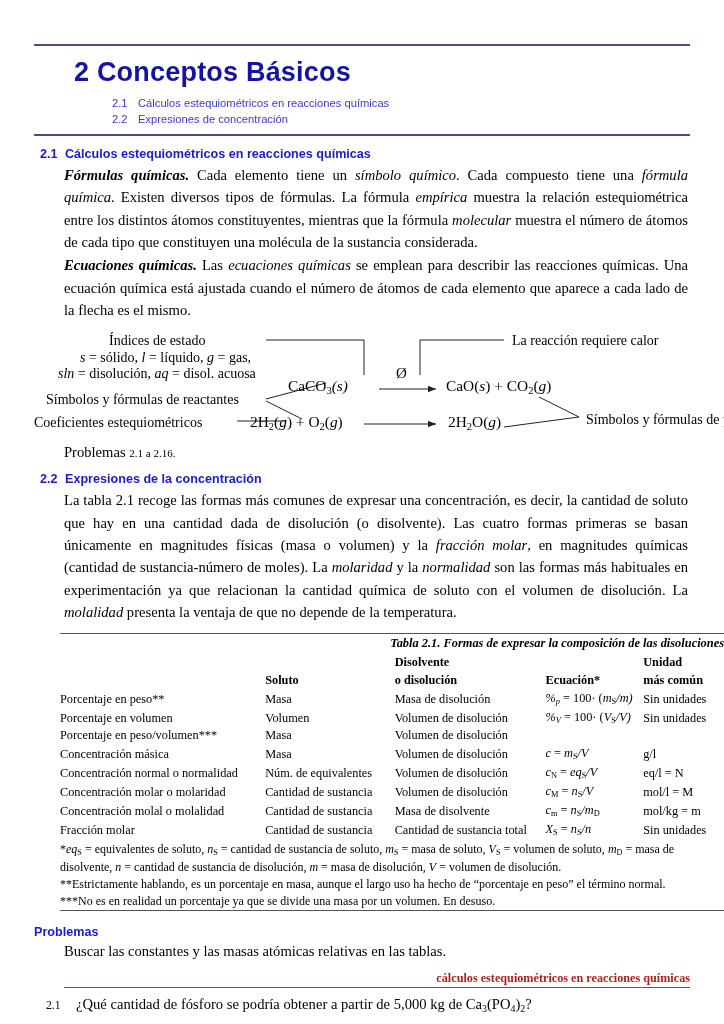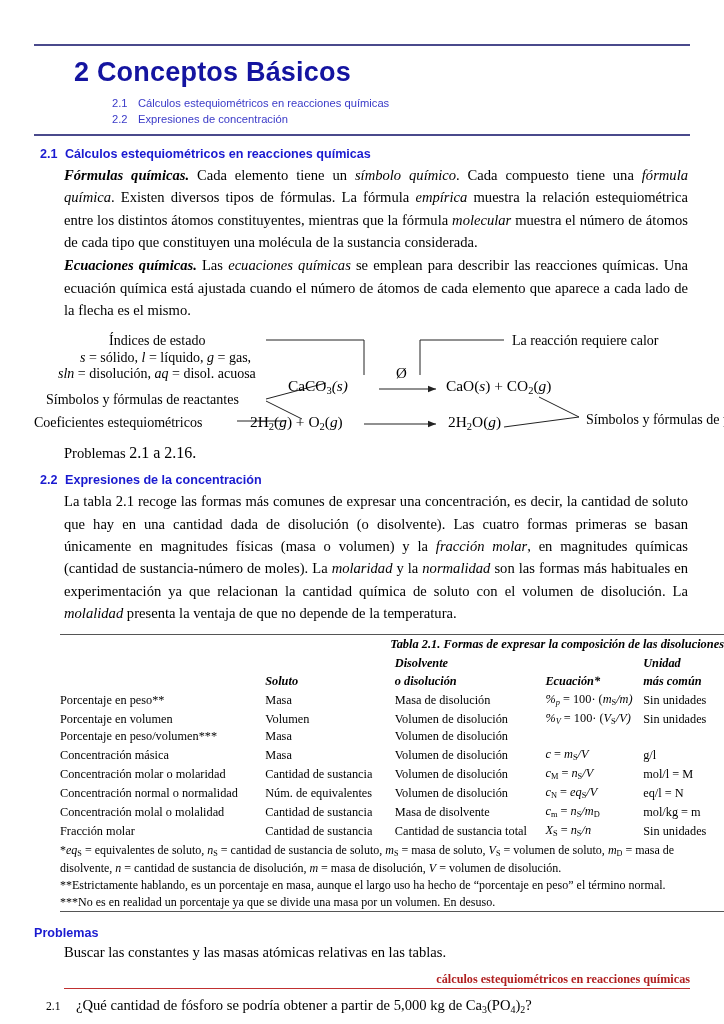--- a/index.html
+++ b/index.html
@@ -77,21 +77,21 @@
     text-indent: 0;
   }
   p.body + p.body { margin-top: 1px; }
   .it { font-style: italic; }
   .bi { font-style: italic; font-weight: bold; }
 
   .problemas-ref {
     font-size: 14.6px;
     margin: 7px 0 0 30px;
   }
-  .problemas-ref .small { font-size: 16px; }
+  .problemas-ref .small { font-size: 11px; }
 
   
   .diagram {
     position: relative;
     height: 108px;
     margin: 8px 0 0 0;
   }
   .diagram svg { position: absolute; left: 0; top: 0; }
   .dg-label {
     position: absolute;
@@ -123,21 +123,20 @@
     width: 100%;
   }
   table.t21 td, table.t21 th {
     text-align: left;
     vertical-align: bottom;
     padding: 0 6px 1.5px 0;
     font-weight: normal;
     line-height: 1.32;
   }
   table.t21 th {
-    font-style: italic;
     font-weight: bold;
   }
   .col-a { width: 218px; }
   .col-b { width: 134px; }
   .col-c { width: 160px; }
   .col-d { width: 98px; }
   .col-e { width: 80px; }
   .foot {
     font-size: 12px;
     line-height: 1.35;
@@ -324,33 +323,33 @@
 
       <tr>
         <td>Concentración másica</td>
         <td>Masa</td>
         <td>Volumen de disolución</td>
         <td><span class="it">c</span><sub></sub><span> = </span><span class="it">m</span><sub>S</sub><span class="it">/V</span></td>
         <td>g/l</td>
       </tr>
 
       <tr>
+        <td>Concentración normal o normalidad</td>
+        <td>Núm. de equivalentes</td>
+        <td>Volumen de disolución</td>
+        <td><span class="it">c</span><sub>N</sub><span> = </span><span class="it">eq</span><sub>S</sub><span class="it">/V</span></td>
+        <td>eq/l = N</td>
+      </tr>
+
+      <tr>
         <td>Concentración molar o molaridad</td>
         <td>Cantidad de sustancia</td>
         <td>Volumen de disolución</td>
         <td><span class="it">c</span><sub>M</sub><span> = </span><span class="it">n</span><sub>S</sub><span class="it">/V</span></td>
         <td>mol/l = M</td>
-      </tr>
-
-      <tr>
-        <td>Concentración normal o normalidad</td>
-        <td>Núm. de equivalentes</td>
-        <td>Volumen de disolución</td>
-        <td><span class="it">c</span><sub>N</sub><span> = </span><span class="it">eq</span><sub>S</sub><span class="it">/V</span></td>
-        <td>eq/l = N</td>
       </tr>
 
       <tr>
         <td>Concentración molal o molalidad</td>
         <td>Cantidad de sustancia</td>
         <td>Masa de disolvente</td>
         <td><span class="it">c</span><sub>m</sub><span> = </span><span class="it">n</span><sub>S</sub><span class="it">/m</span><sub>D</sub></td>
         <td>mol/kg = m</td>
       </tr>
 

